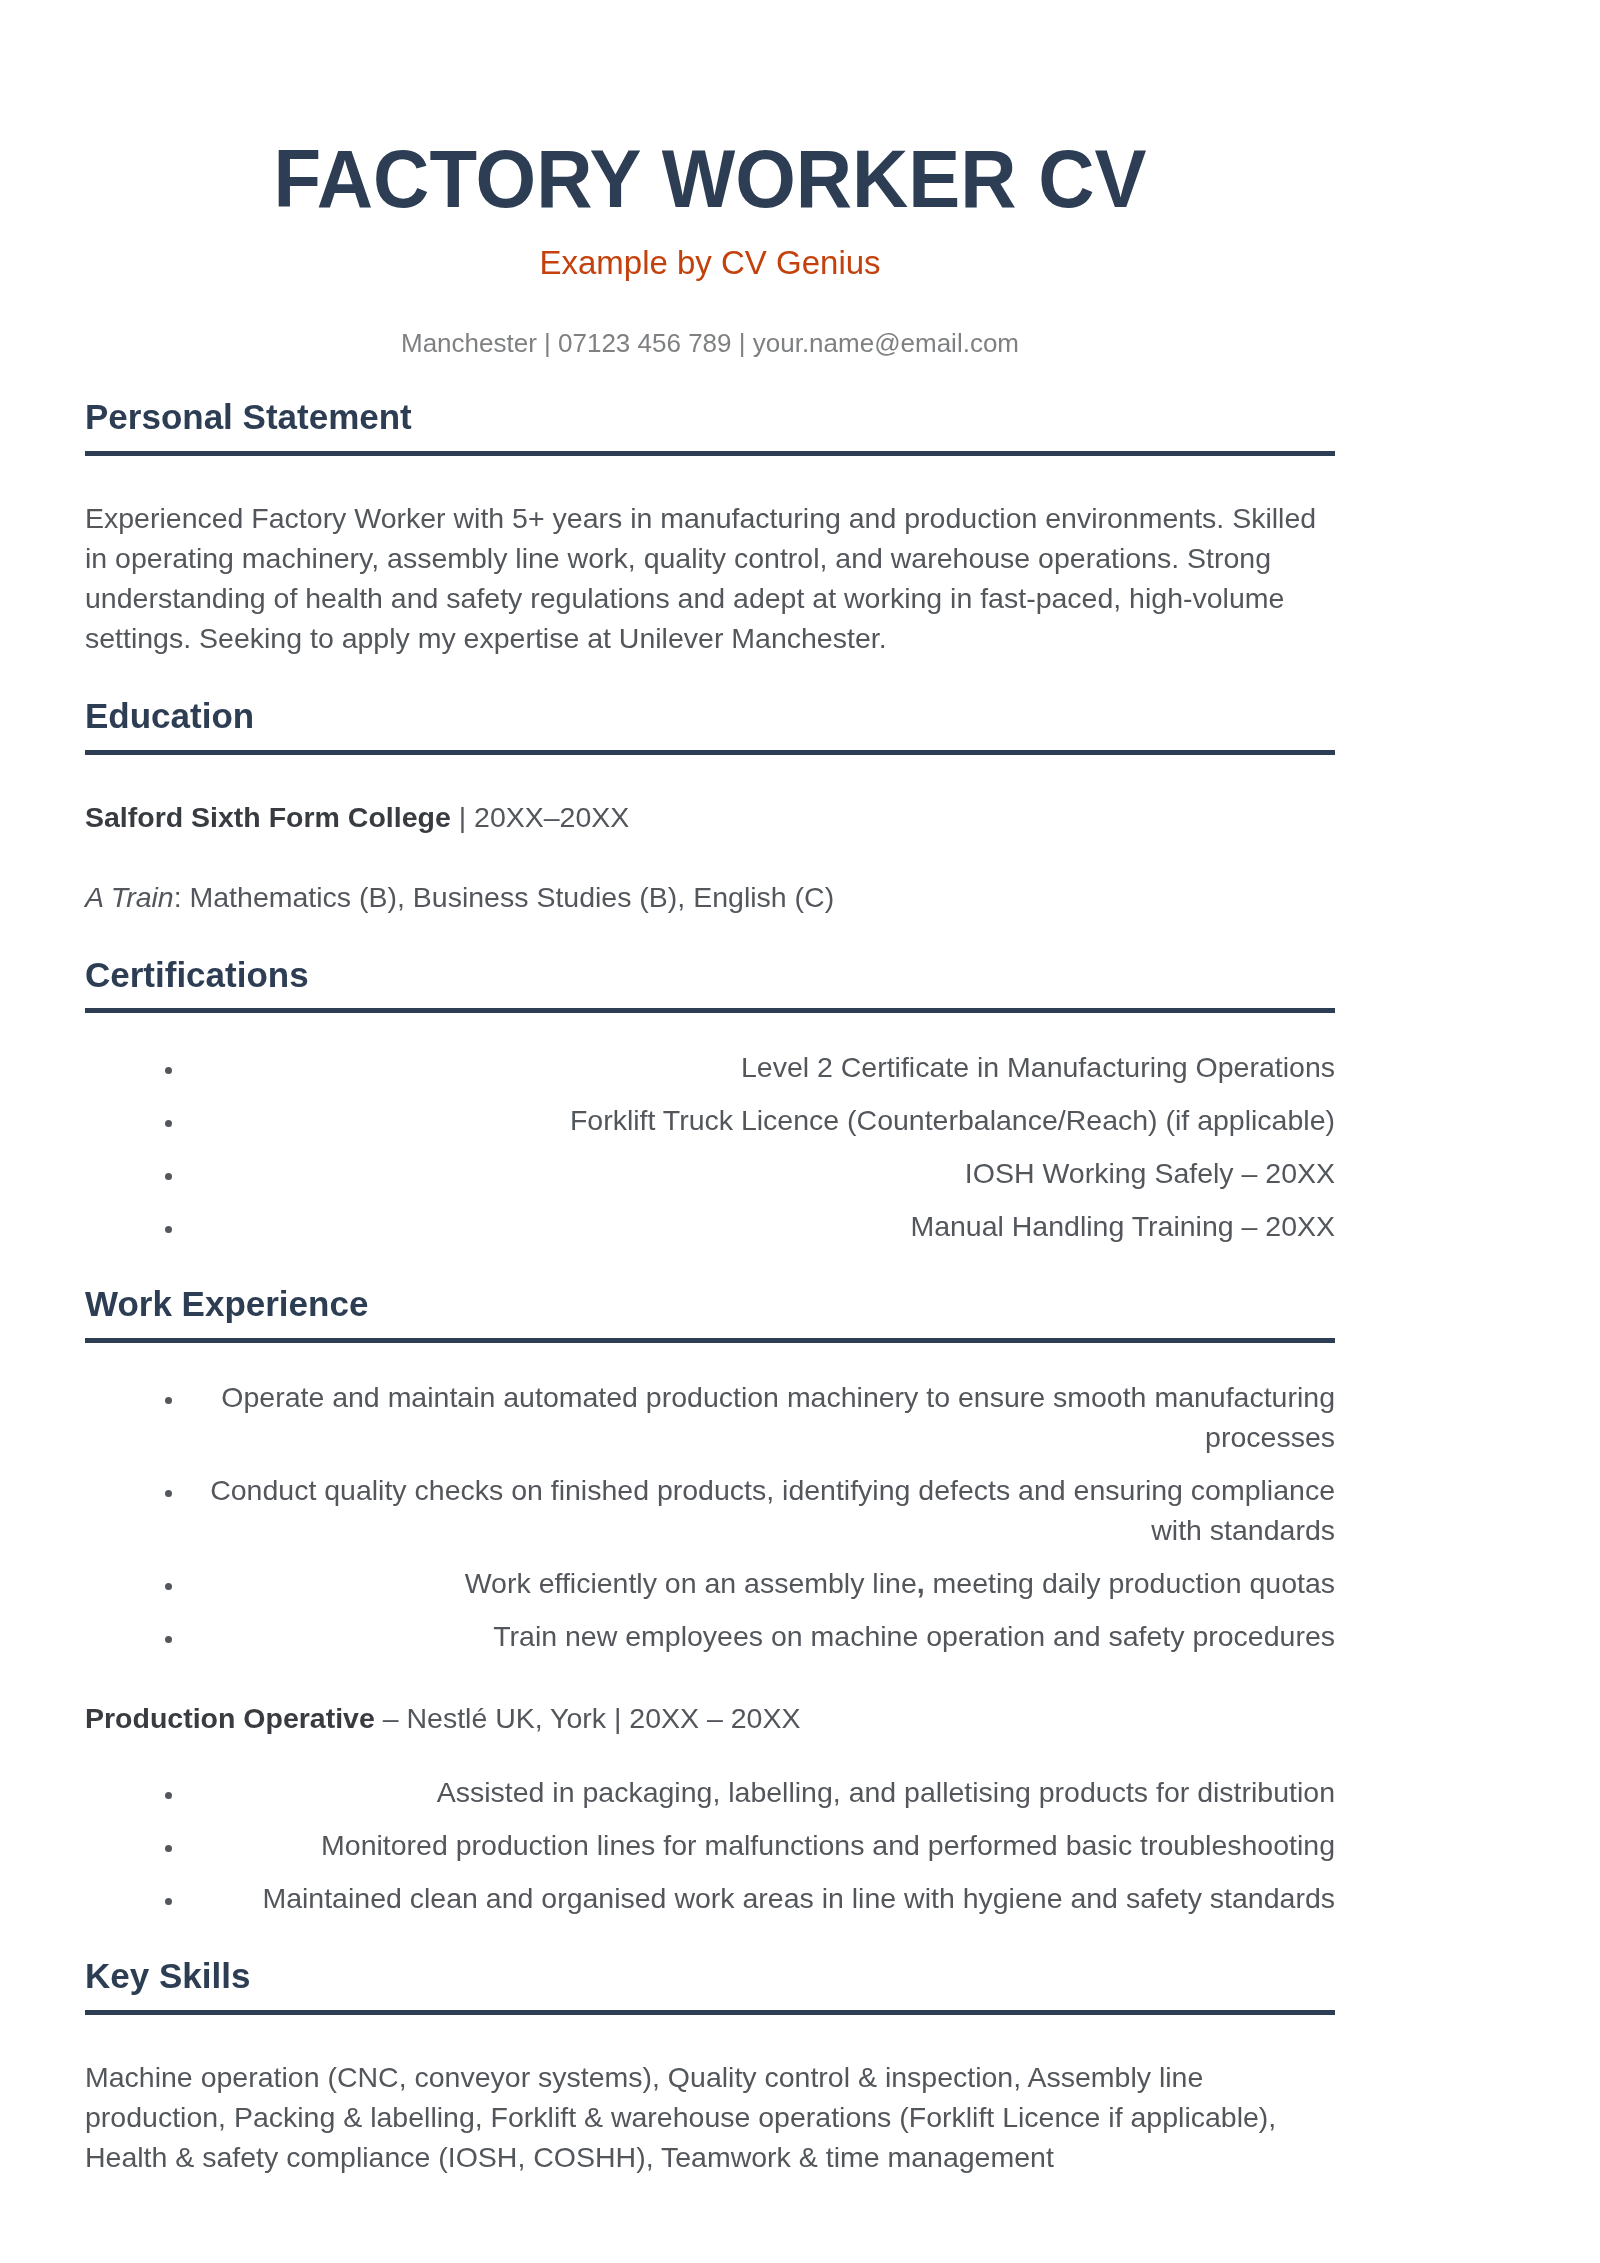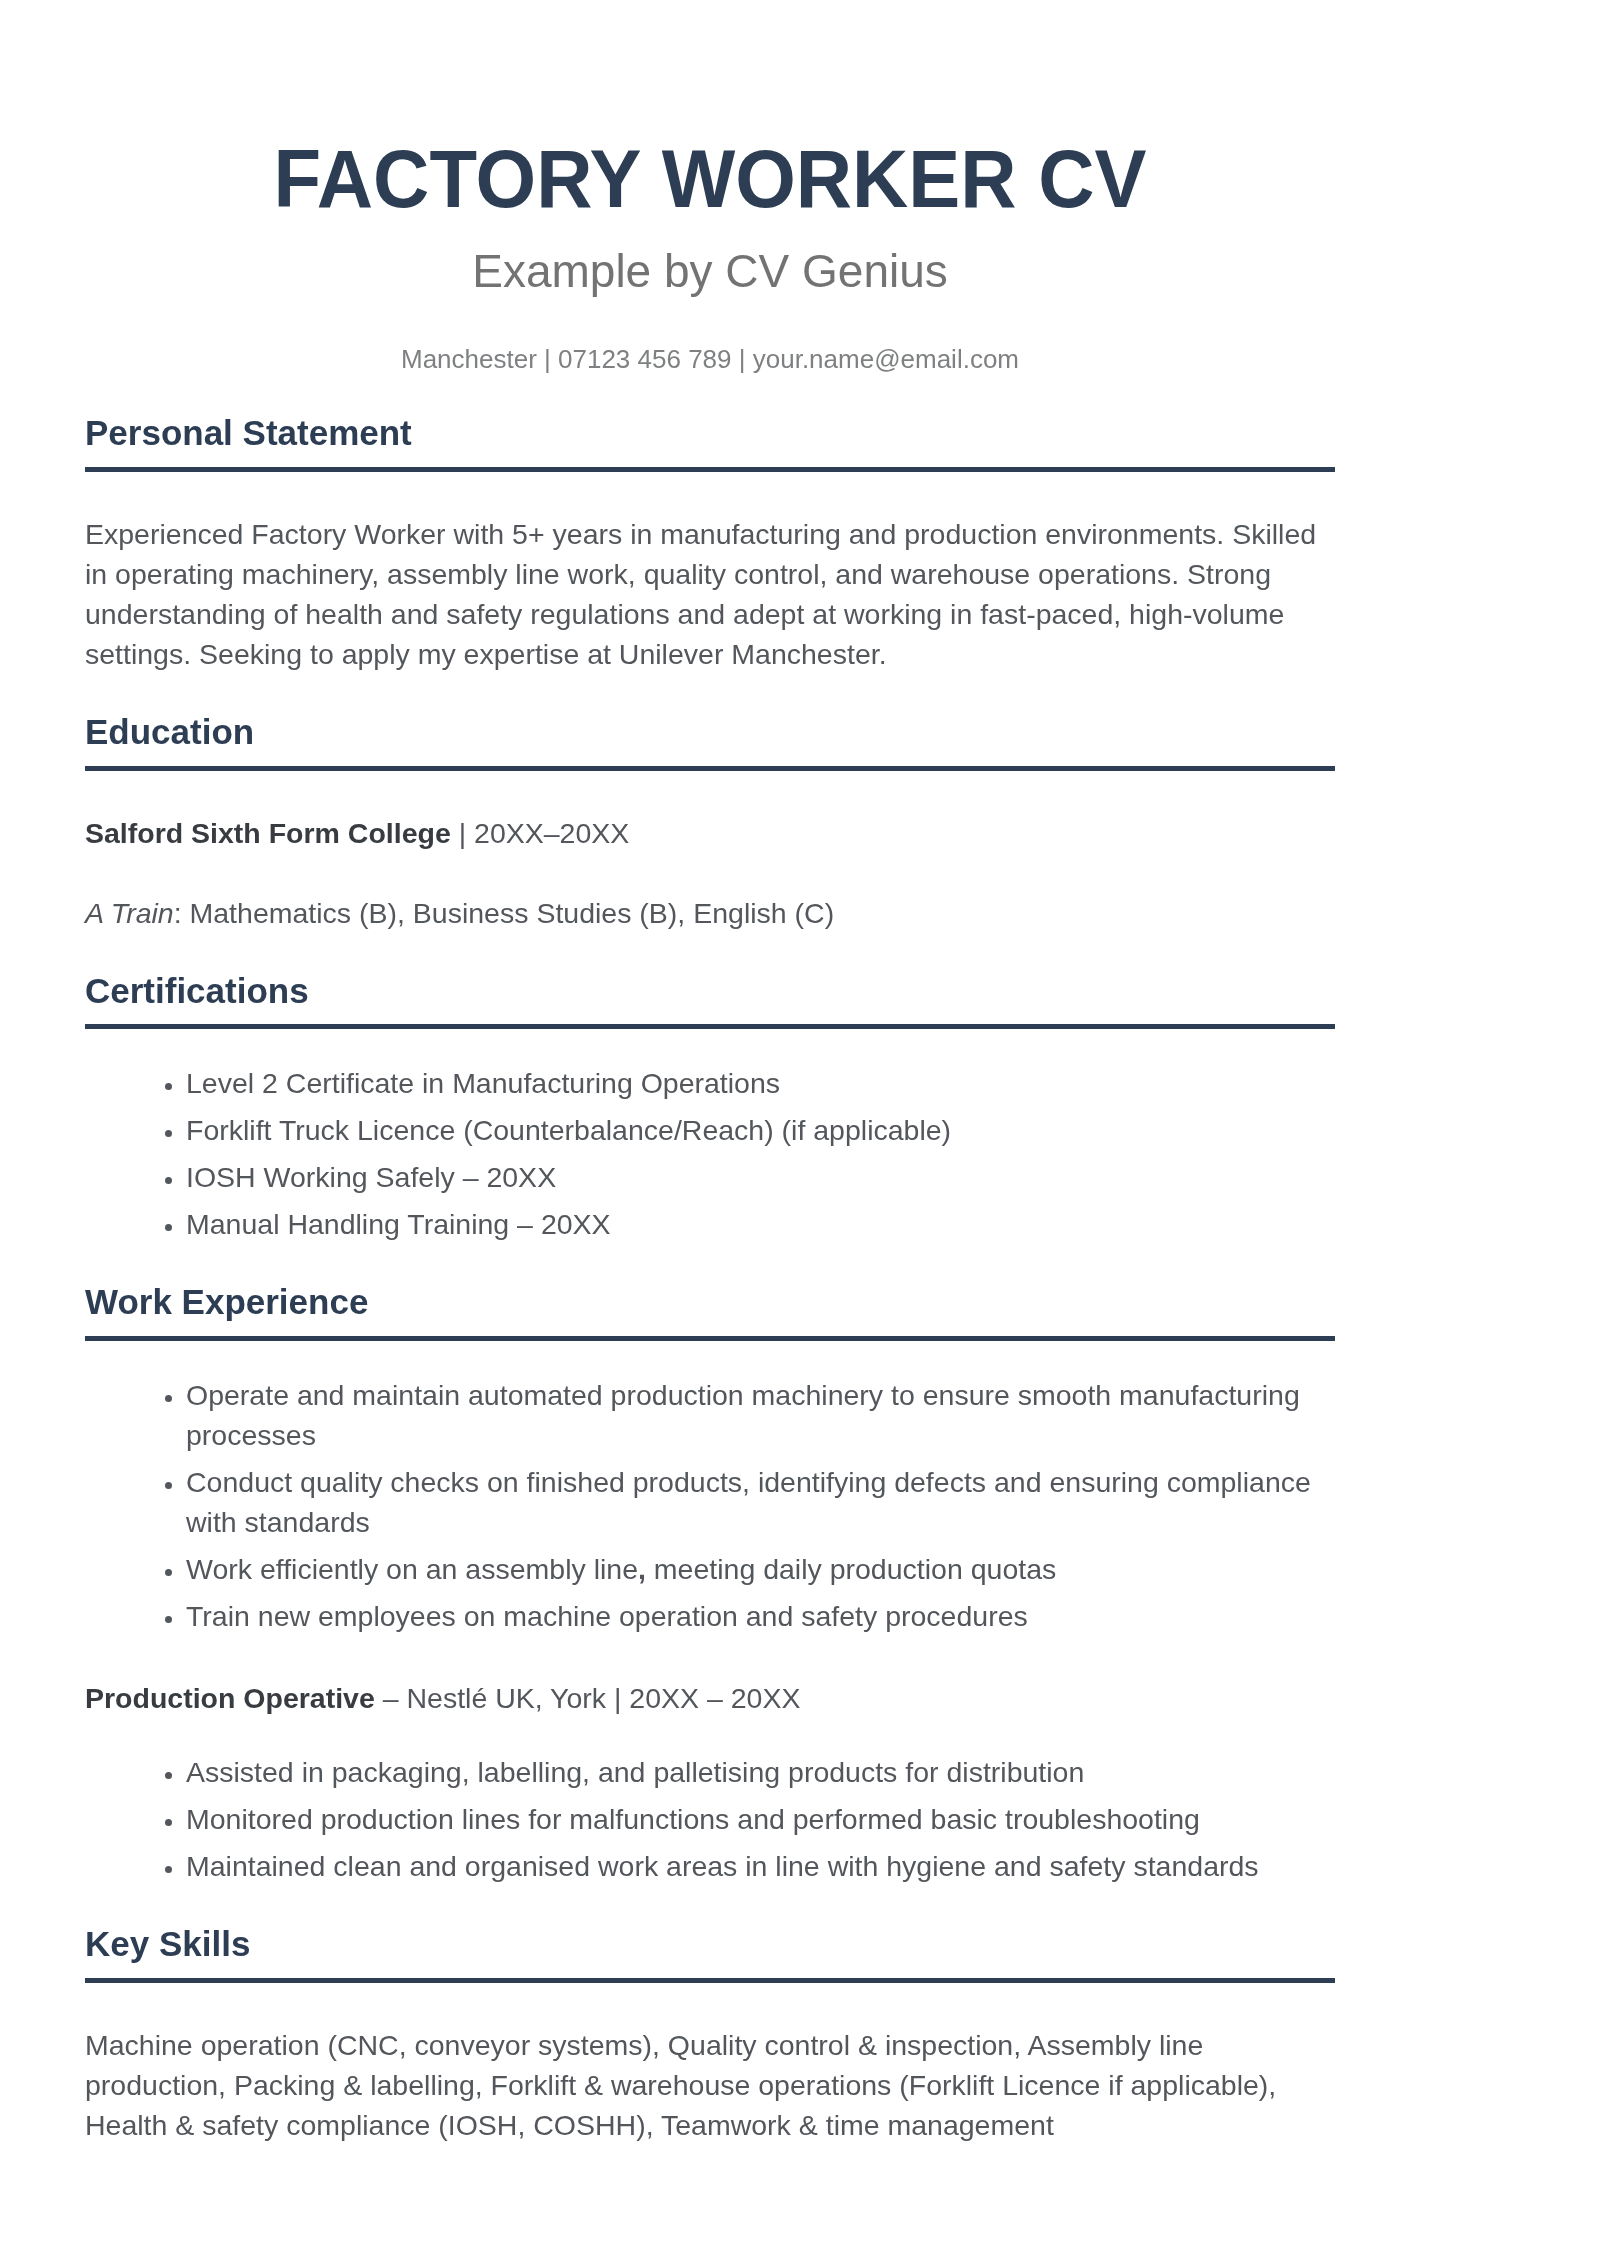--- a/index.html
+++ b/index.html
@@ -29,22 +29,22 @@
     line-height: 1.0;
     font-weight: 700;
     color: #2d3e54;
     letter-spacing: 0px;
     transform: scaleX(0.95);
     transform-origin: center;
     white-space: nowrap;
   }
   .subtitle {
     margin-top: 24px;
-    font-size: 46px;
-    color: #737373;
+    font-size: 33px;
+    color: #c2410c;
   }
   .contact {
     margin-top: 46px;
     font-size: 26px;
     color: #7e8082;
   }
 
   
   section { margin-top: 36px; }
   h2.section-heading {
@@ -70,21 +70,22 @@
 
   ul.bullet-list {
     margin: 34px 0 0 0;
     padding-left: 101px;
     list-style: disc;
   }
   ul.bullet-list li {
     font-size: 28.5px;
     line-height: 40px;
     color: #53575c;
-    margin-top: 7px;
+    margin-top: 13px;
+    text-align: right;
   }
   ul.bullet-list li::marker { color: #53575c; font-size: 24px; }
 
   .bold-dark { font-weight: 700; color: #383c41; }
   .italic { font-style: italic; }
   .bold-comma { font-weight: 700; }
 
   .job { margin-top: 0; }
   .job-title-line { margin-top: 44px; }
 </style>

